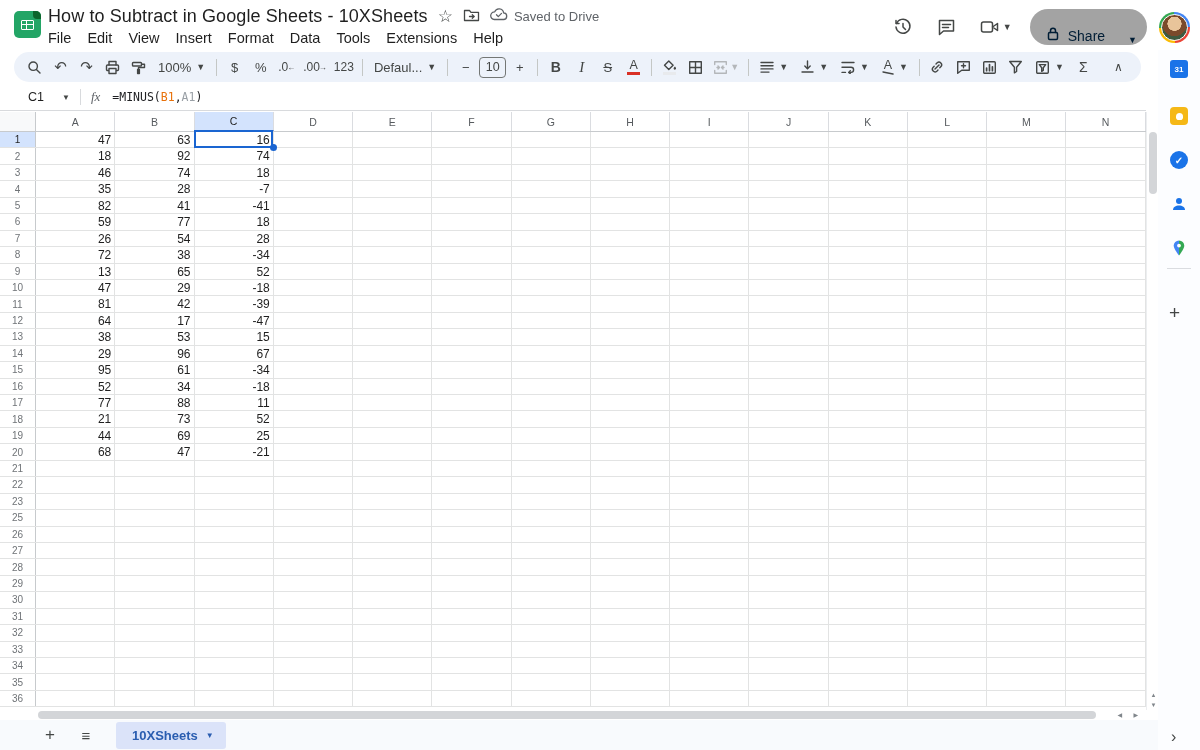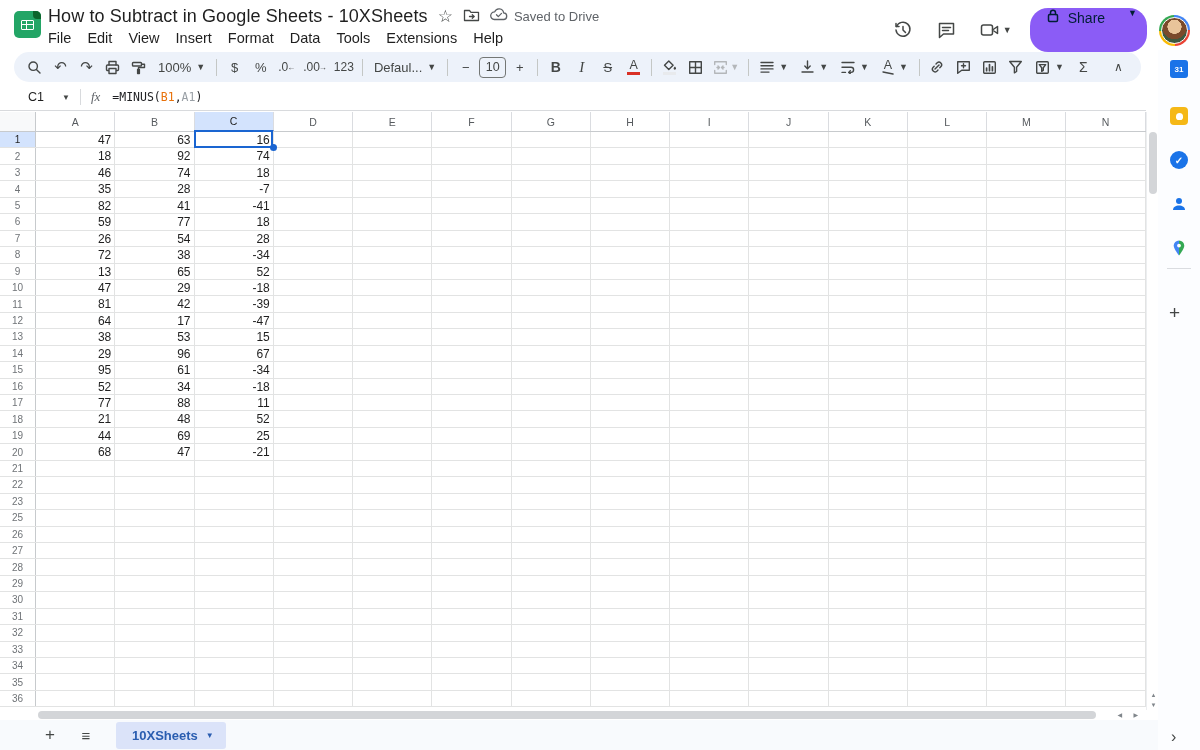--- a/index.html
+++ b/index.html
@@ -15,21 +15,21 @@
   #logo .gridglyph:after { content:""; position:absolute; left:0; top:2.6px; width:100%; height:1.6px; background:#fff; }
   #titleblock { position:absolute; left:48px; top:5px; }
   #titlerow { display:flex; align-items:center; gap:10px; height:22px; }
   #doc-title { font-size:18px; font-weight:500; letter-spacing:.1px; white-space:nowrap; }
   .tb-mini { color:#444746; font-size:15px; line-height:1; cursor:pointer; }
   #menurow { display:flex; margin-top:1px; margin-left:-8px; }
   .menu-item { font-size:14.5px; padding:2px 8px; border-radius:4px; cursor:pointer; color:#1f1f1f; }
   #topbar-right { position:absolute; right:10px; top:8px; display:flex; align-items:center; gap:6px; }
   .roundbtn { width:38px; height:38px; border-radius:50%; display:flex; align-items:center; justify-content:center; cursor:pointer; }
   .caret { font-size:9px; color:#444746; }
-  #share-btn { display:flex; align-items:flex-start; background:#8b5cf6; border-radius:18px; height:44px; overflow:hidden; cursor:pointer; margin-left:4px; }
+  #share-btn { display:flex; align-items:flex-end; background:#a3a3a3; border-radius:18px; height:36px; overflow:hidden; cursor:pointer; margin-left:4px; }
   #share-main { display:flex; align-items:center; gap:8px; padding:0 12px 0 16px; }
   #share-label { font-size:14px; font-weight:500; color:#001d35; }
   #share-sep { width:1px; background:rgba(0,29,53,.18); margin:6px 0; }
   #share-caret { display:flex; align-items:center; padding:0 10px; color:#001d35; font-size:9px; }
   #avatar { width:31px; height:31px; border-radius:50%; margin-left:6px; cursor:pointer;
     background:conic-gradient(#4285f4 0 90deg,#ea4335 90deg 180deg,#fbbc04 180deg 270deg,#34a853 270deg 360deg);
     display:flex; align-items:center; justify-content:center; }
   #avatar .inner { width:27px; height:27px; border-radius:50%; background:radial-gradient(circle at 50% 35%, #e8c49a 0 34%, #7a4a2b 35% 60%, #3e5a40 61%); border:1px solid #fff; }
 
   
@@ -649,21 +649,21 @@
         <div class="cell"></div>
         <div class="cell"></div>
         <div class="cell"></div>
         <div class="cell"></div>
         <div class="cell"></div>
         <div class="cell"></div>
       </div>
       <div class="gridrow">
         <div class="rowh">18</div>
         <div class="cell">21</div>
-        <div class="cell">48</div>
+        <div class="cell">73</div>
         <div class="cell">52</div>
         <div class="cell"></div>
         <div class="cell"></div>
         <div class="cell"></div>
         <div class="cell"></div>
         <div class="cell"></div>
         <div class="cell"></div>
         <div class="cell"></div>
         <div class="cell"></div>
         <div class="cell"></div>

